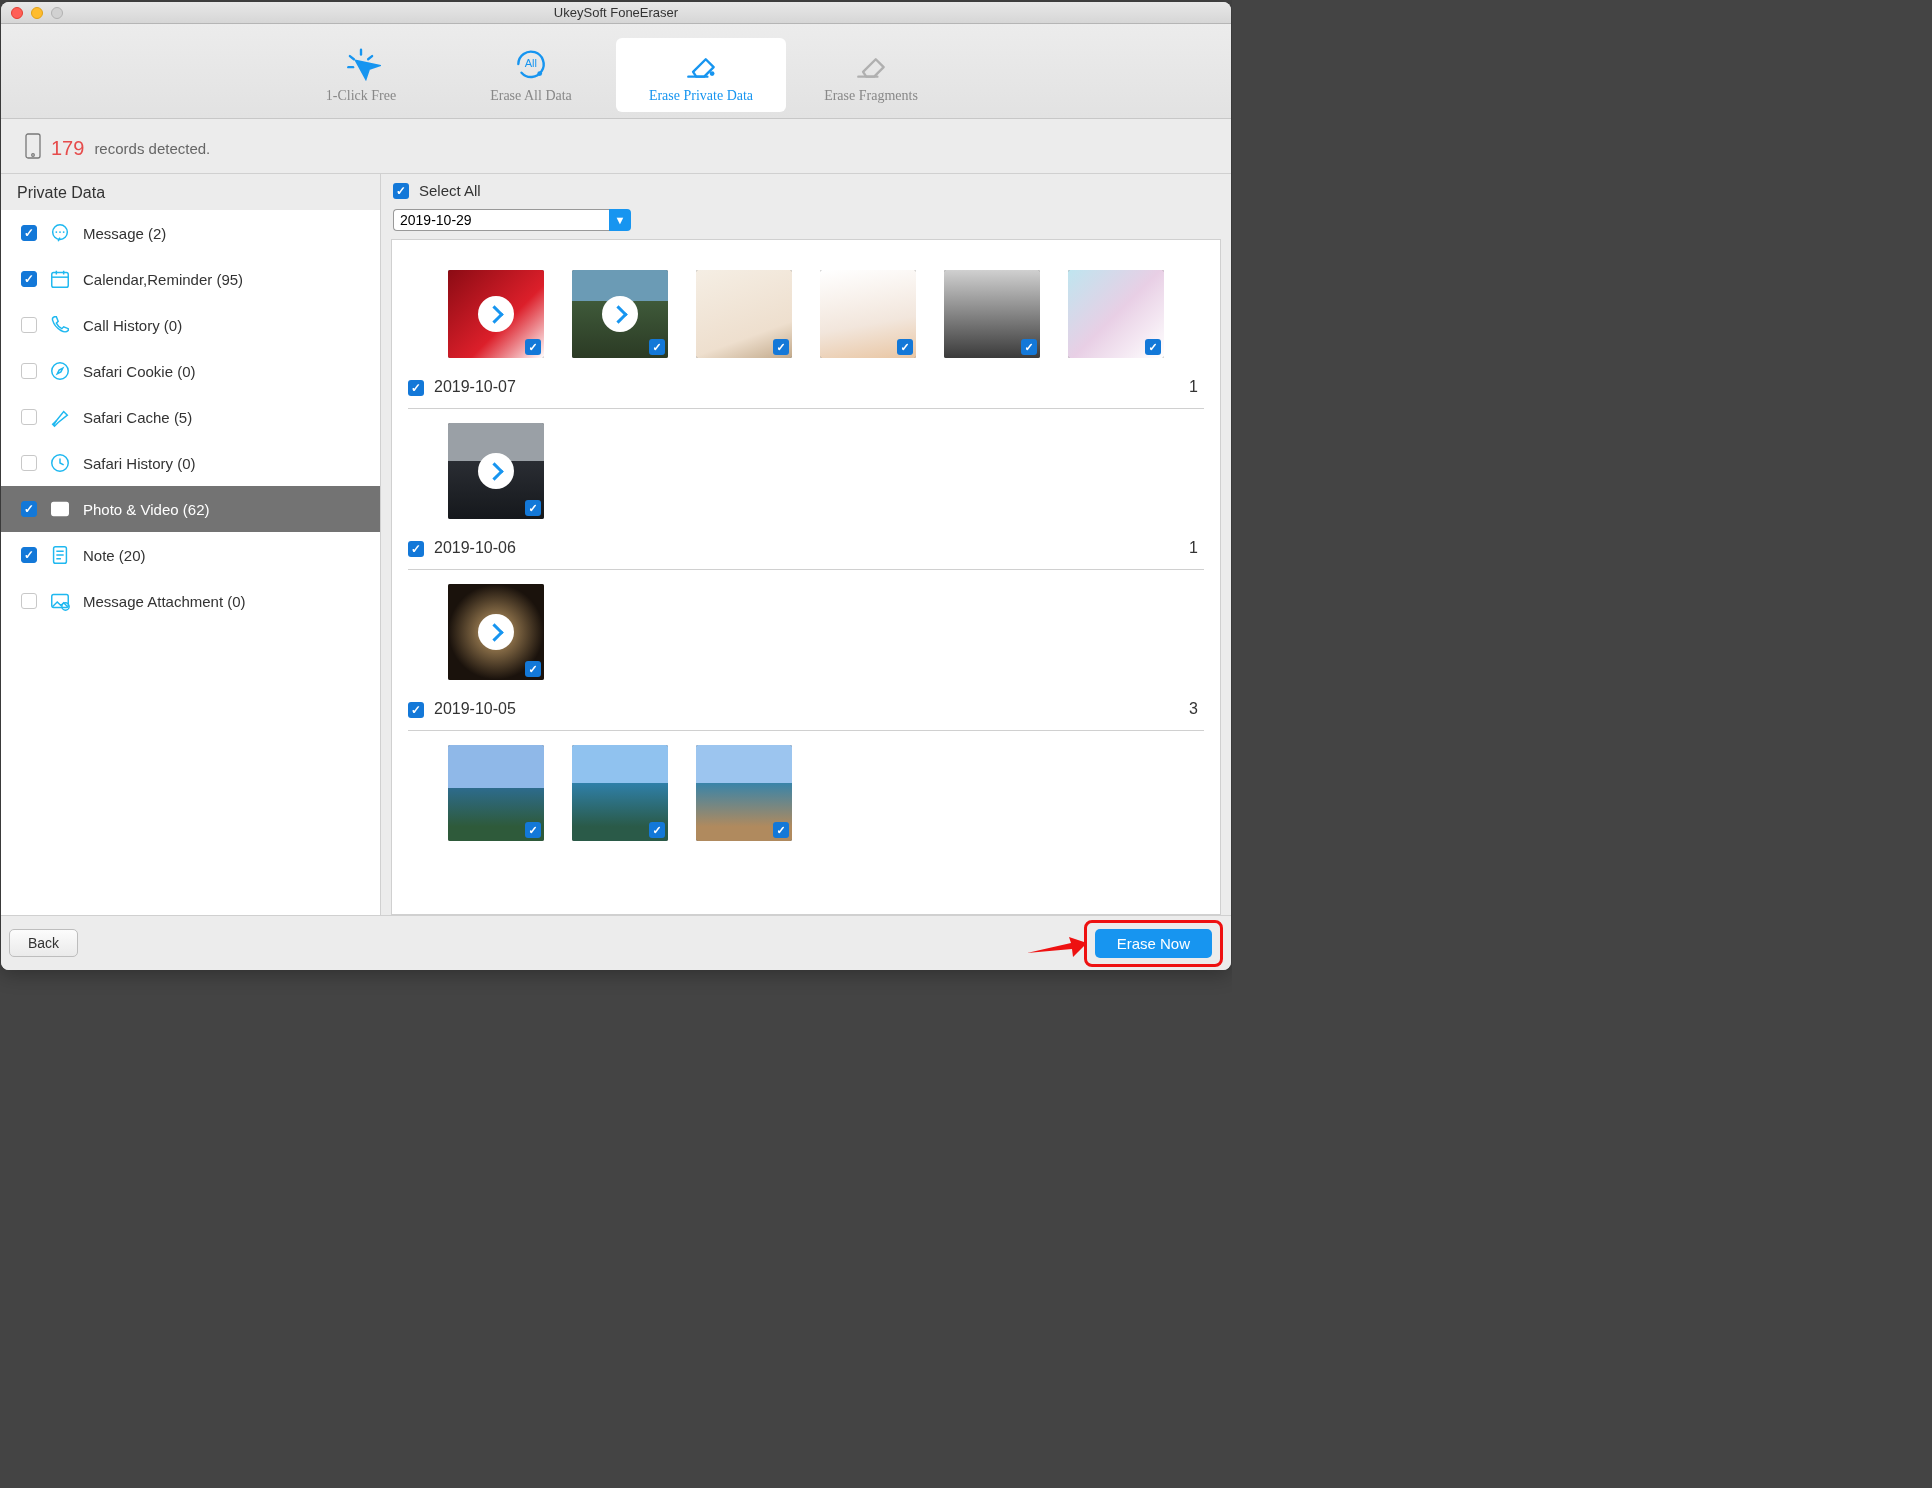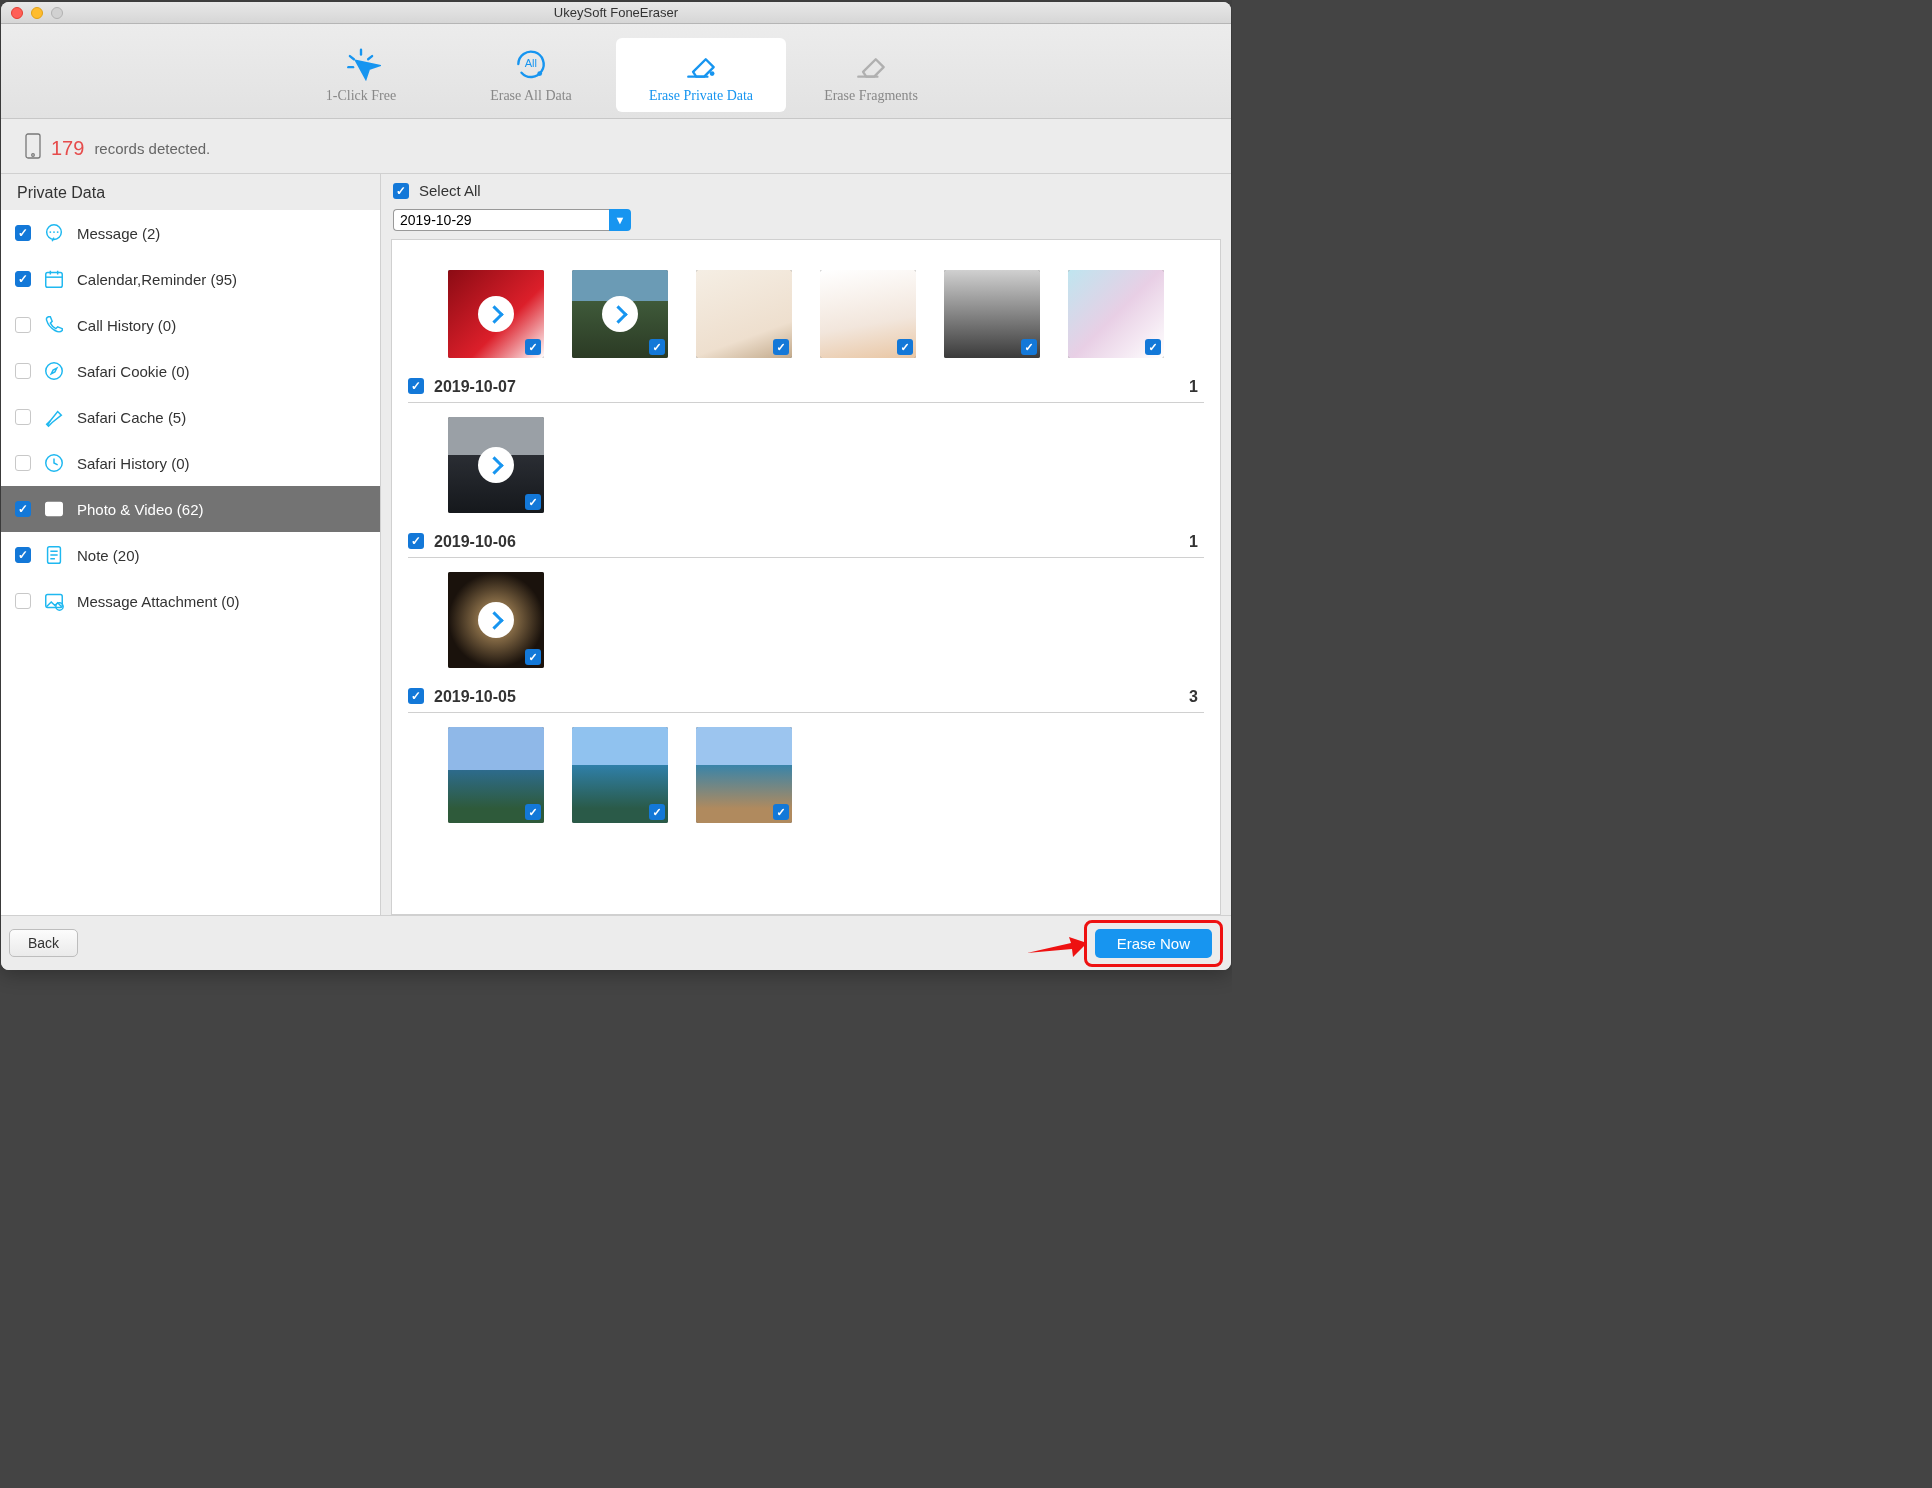--- a/index.html
+++ b/index.html
@@ -62,21 +62,21 @@
 .status-text { color:#666; font-size:15px; }
 .content { display:flex; flex:1; overflow:hidden; }
 .sidebar {
   width: 380px; border-right:1px solid #d0d0d0; background:#ececec;
   display:flex; flex-direction:column;
 }
 .sidebar-title { font-size:16px; color:#333; padding:10px 16px 8px; }
 .sidebar-list { background:#fff; flex:1; overflow-y:auto; }
 .sidebar-item {
   display:flex; align-items:center; gap:12px;
-  padding: 12px 14px; cursor:pointer;
+  padding: 12px 20px; cursor:pointer;
   font-size:15px; color:#333;
 }
 .sidebar-item.selected { background:#737373; color:#fff; }
 .sidebar-item .cb { width:16px; height:16px; border:1px solid #c8c8c8; border-radius:3px; background:#fff; display:flex; align-items:center; justify-content:center; flex-shrink:0; }
 .sidebar-item.checked .cb { background:#1378d8; border-color:#1378d8; }
 .sidebar-item.checked .cb::after { content:"✓"; color:#fff; font-size:12px; font-weight:bold; }
 .sidebar-item .cat-icon { width:22px; height:22px; display:flex; align-items:center; justify-content:center; flex-shrink:0;}
 .sidebar-item .cat-icon svg { width:22px; height:22px; }
 .sidebar-item.selected .cat-icon svg { stroke:#fff; fill:#fff; }
 .cat-icon svg { stroke:#1fb8f0; fill:none; stroke-width:1.6; }
@@ -94,22 +94,22 @@
 .date-select .chev {
   width:22px; height:22px; background:#1795f0; border-radius:0 4px 4px 0;
   display:flex; align-items:center; justify-content:center; color:#fff; font-size:11px;
 }
 .grid-area {
   flex:1; background:#fff; border:1px solid #d0d0d0; overflow-y:auto;
   padding: 6px 16px 10px;
 }
 .group { margin-top: 10px; }
 .group-header {
-  display:flex; align-items:flex-start; gap:10px;
-  border-bottom:1px solid #d0d0d0; padding: 6px 0 6px; font-weight: bold;
+  display:flex; align-items:flex-end; gap:10px;
+  border-bottom:1px solid #d0d0d0; padding: 6px 0 12px;
 }
 .group-header .cb { width:16px; height:16px; border-radius:3px; background:#1378d8; display:flex; align-items:center; justify-content:center; }
 .group-header .cb::after { content:"✓"; color:#fff; font-size:12px; font-weight:bold; }
 .group-date { font-size:16px; color:#333; flex:1; }
 .group-count { font-size:16px; color:#333; padding-right:6px; }
 .thumbs { display:flex; flex-wrap:wrap; gap:28px; padding: 14px 40px 4px; }
 .thumb {
   width:96px; height:96px; position:relative; background:#555;
   border-radius:2px; overflow:hidden; flex-shrink:0;
 }

